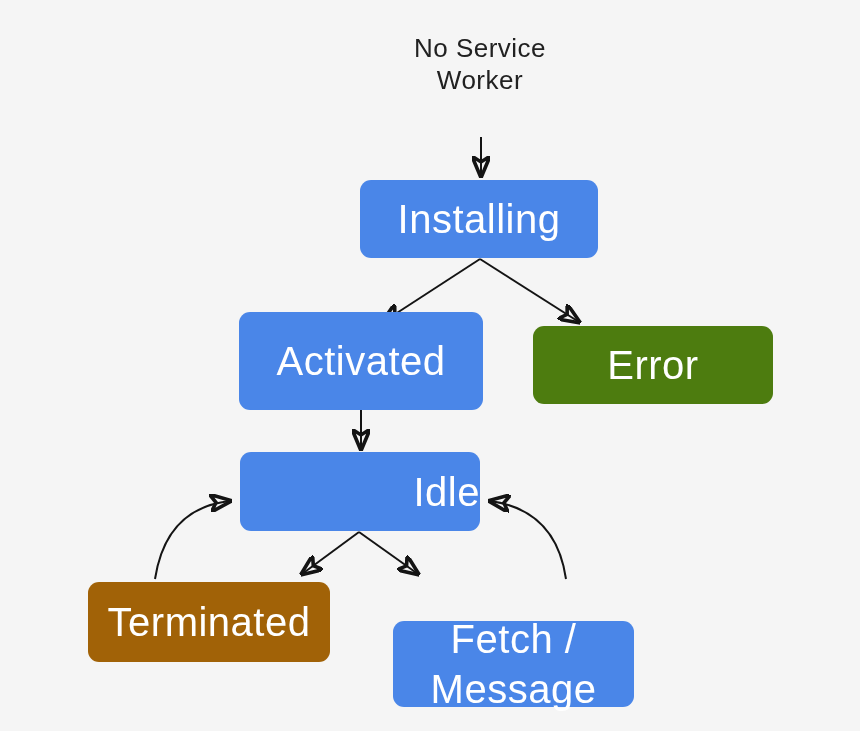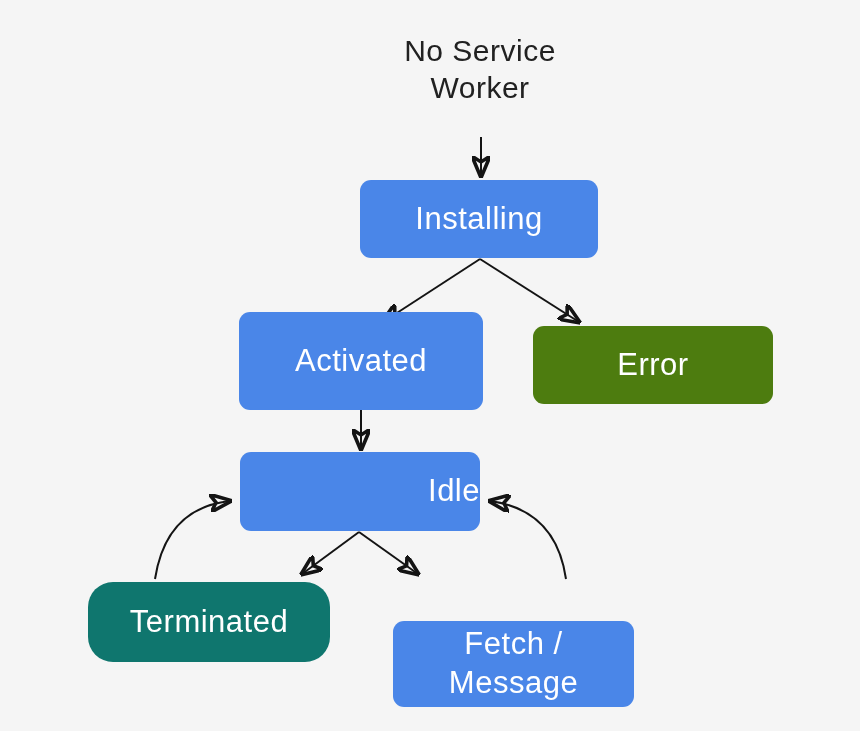--- a/index.html
+++ b/index.html
@@ -13,21 +13,21 @@
     height: 731px;
     background: #f5f5f5;
     overflow: hidden;
   }
   .start-label {
     position: absolute;
     left: 370px;
     top: 32px;
     width: 220px;
     text-align: center;
-    font-size: 30px;
+    font-size: 26px;
     font-weight: 300;
     line-height: 1.24;
     color: #212121;
     letter-spacing: 0.5px;
   }
   .edges {
     position: absolute;
     left: 0; top: 0;
     width: 860px; height: 731px;
     pointer-events: none;
@@ -38,28 +38,28 @@
     stroke-width: 2;
   }
   .node {
     position: absolute;
     border-radius: 11px;
     display: flex;
     align-items: center;
     justify-content: center;
     text-align: center;
     color: #ffffff;
-    font-size: 31px;
+    font-size: 40px;
     font-weight: 300;
     letter-spacing: 0.5px;
     line-height: 1.25;
   }
   .node-blue   { background: #4a86e8; }
   .node-red    { background: #4d7c0f; }
-  .node-orange { background: #0f766e; border-radius: 25px; }
+  .node-orange { background: #a16207; }
 
   .node-installing { left: 360px; top: 180px; width: 238px; height: 78px; }
   .node-activated  { left: 239px; top: 312px; width: 244px; height: 98px; }
   .node-error      { left: 533px; top: 326px; width: 240px; height: 78px; }
   .node-idle       { left: 240px; top: 452px; width: 240px; height: 79px; justify-content: flex-end; }
   .node-terminated { left: 88px;  top: 582px; width: 242px; height: 80px; }
   .node-fetch      { left: 393px; top: 581px; width: 241px; height: 86px; margin-top: 40px; }
   .node-fetch .node-label { max-width: 170px; }
 </style>
 </head>

